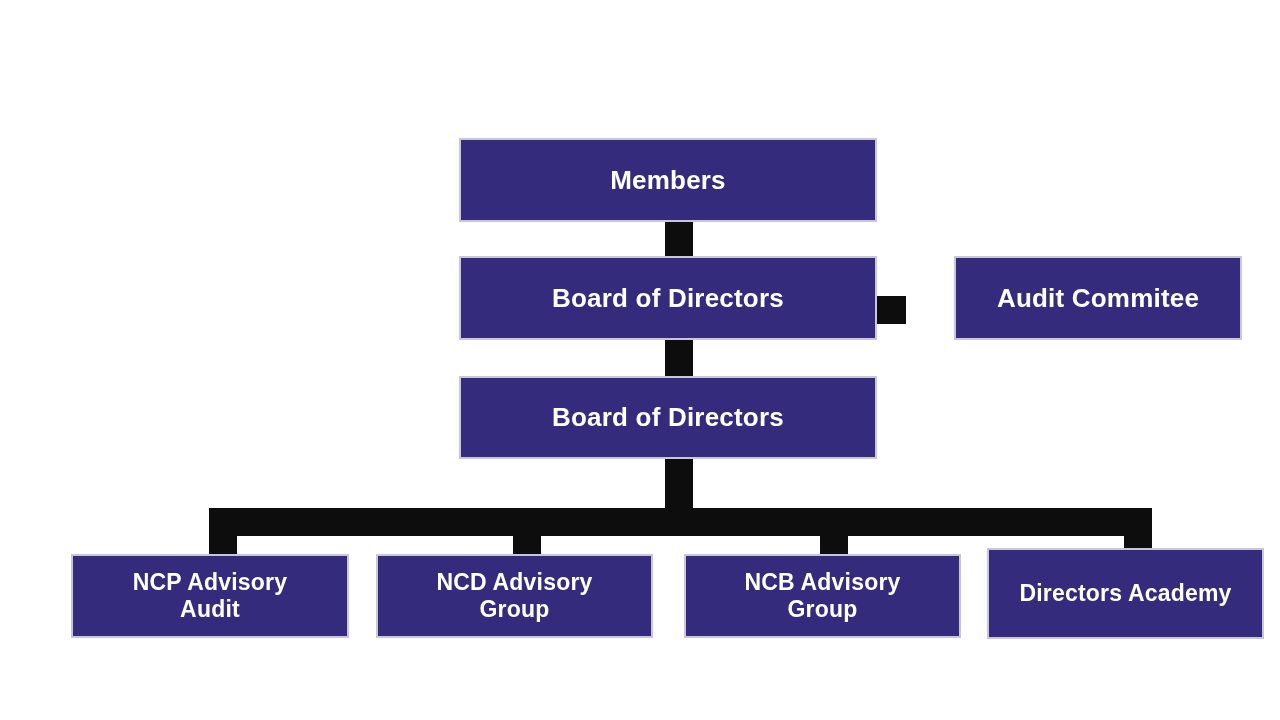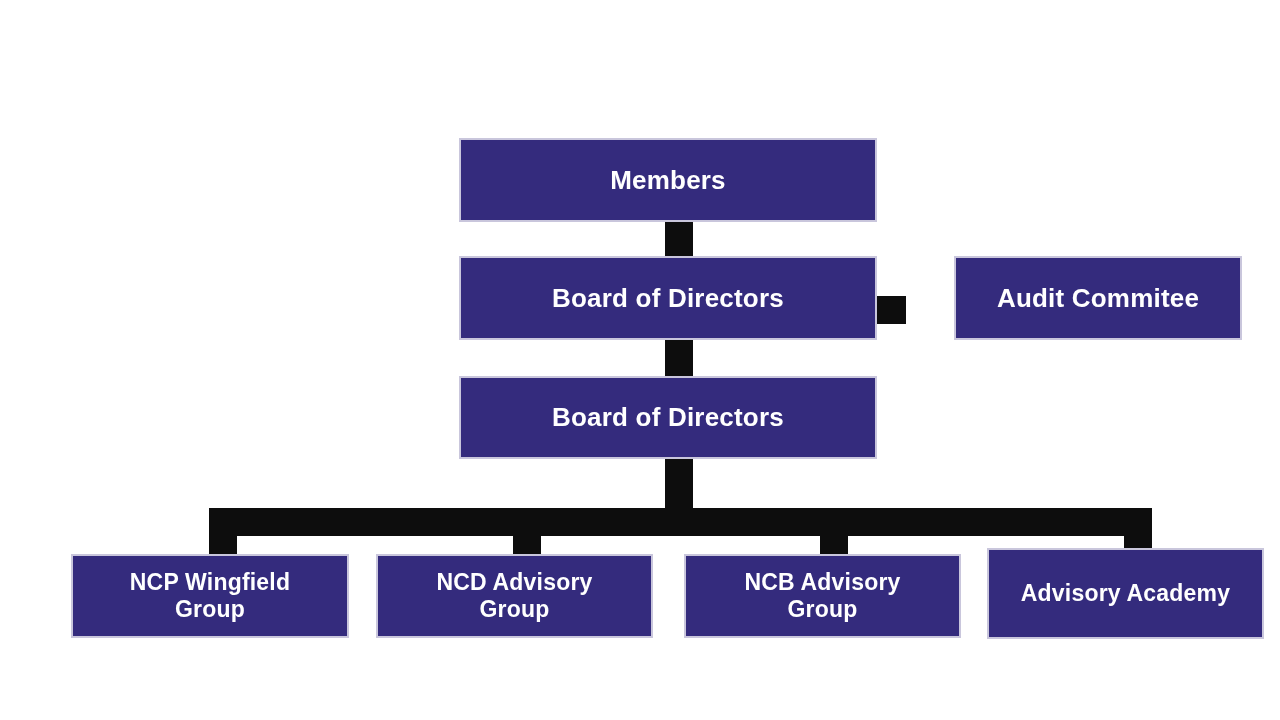--- a/index.html
+++ b/index.html
@@ -65,28 +65,28 @@
 
   <div class="node lvl-top" style="left:926px; top:228px; width:288px; height:84px;">
     <span>Audit Commitee</span>
   </div>
 
   <div class="node lvl-top" style="left:431px; top:348px; width:418px; height:83px;">
     <span>Board of Directors</span>
   </div>
 
   <div class="node lvl-bottom" style="left:43px; top:526px; width:278px; height:84px;">
-    <span>NCP Wingfield Group</span>
+    <span>NCP Advisory Audit</span>
   </div>
 
   <div class="node lvl-bottom" style="left:348px; top:526px; width:277px; height:84px;">
     <span>NCD Advisory Group</span>
   </div>
 
   <div class="node lvl-bottom" style="left:656px; top:526px; width:277px; height:84px;">
     <span>NCB Advisory Group</span>
   </div>
 
   <div class="node lvl-bottom" style="left:959px; top:520px; width:277px; height:91px;">
-    <span>Advisory Academy</span>
+    <span>Directors Academy</span>
   </div>
 
 </div>
 
 </body></html>

